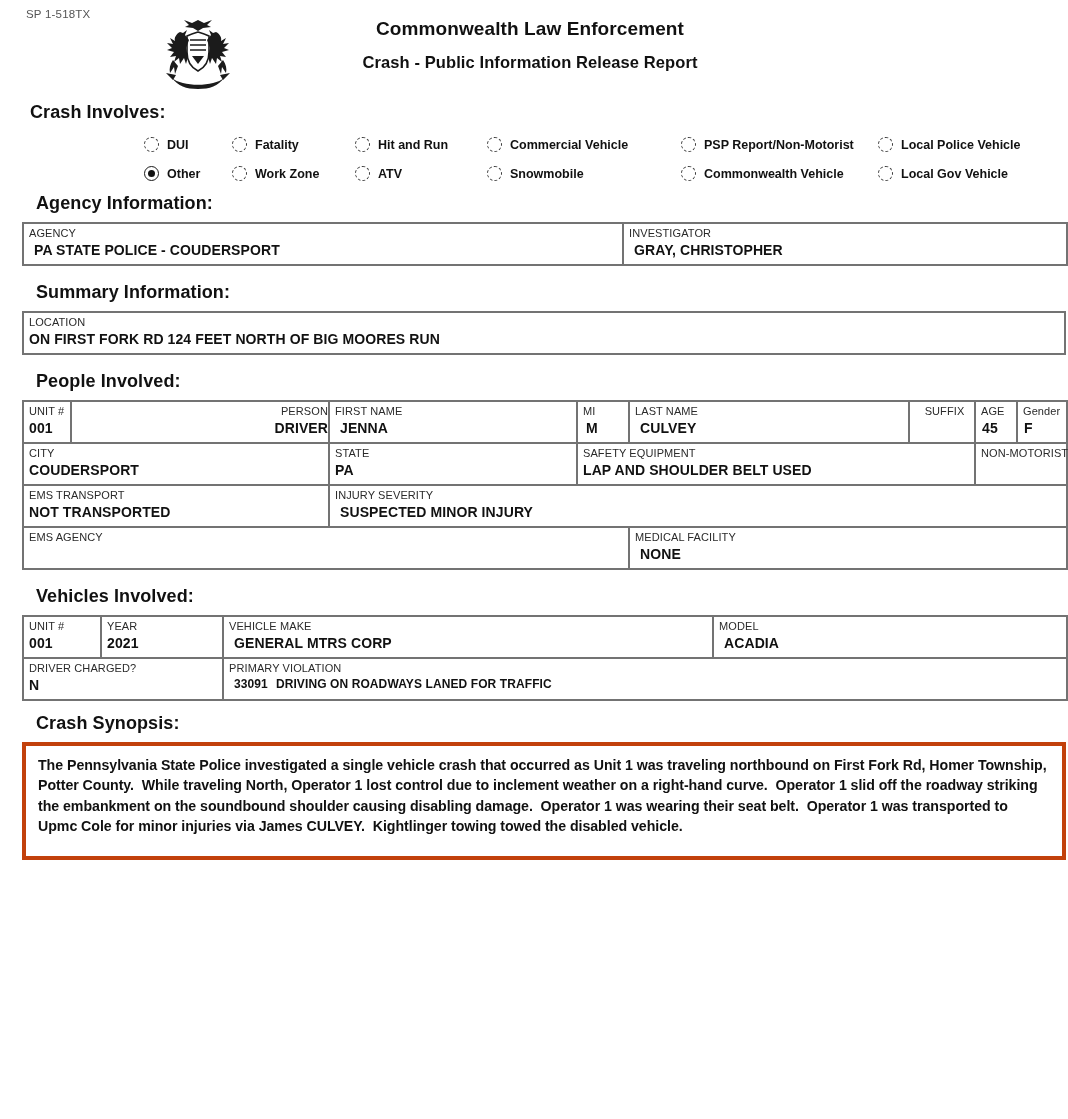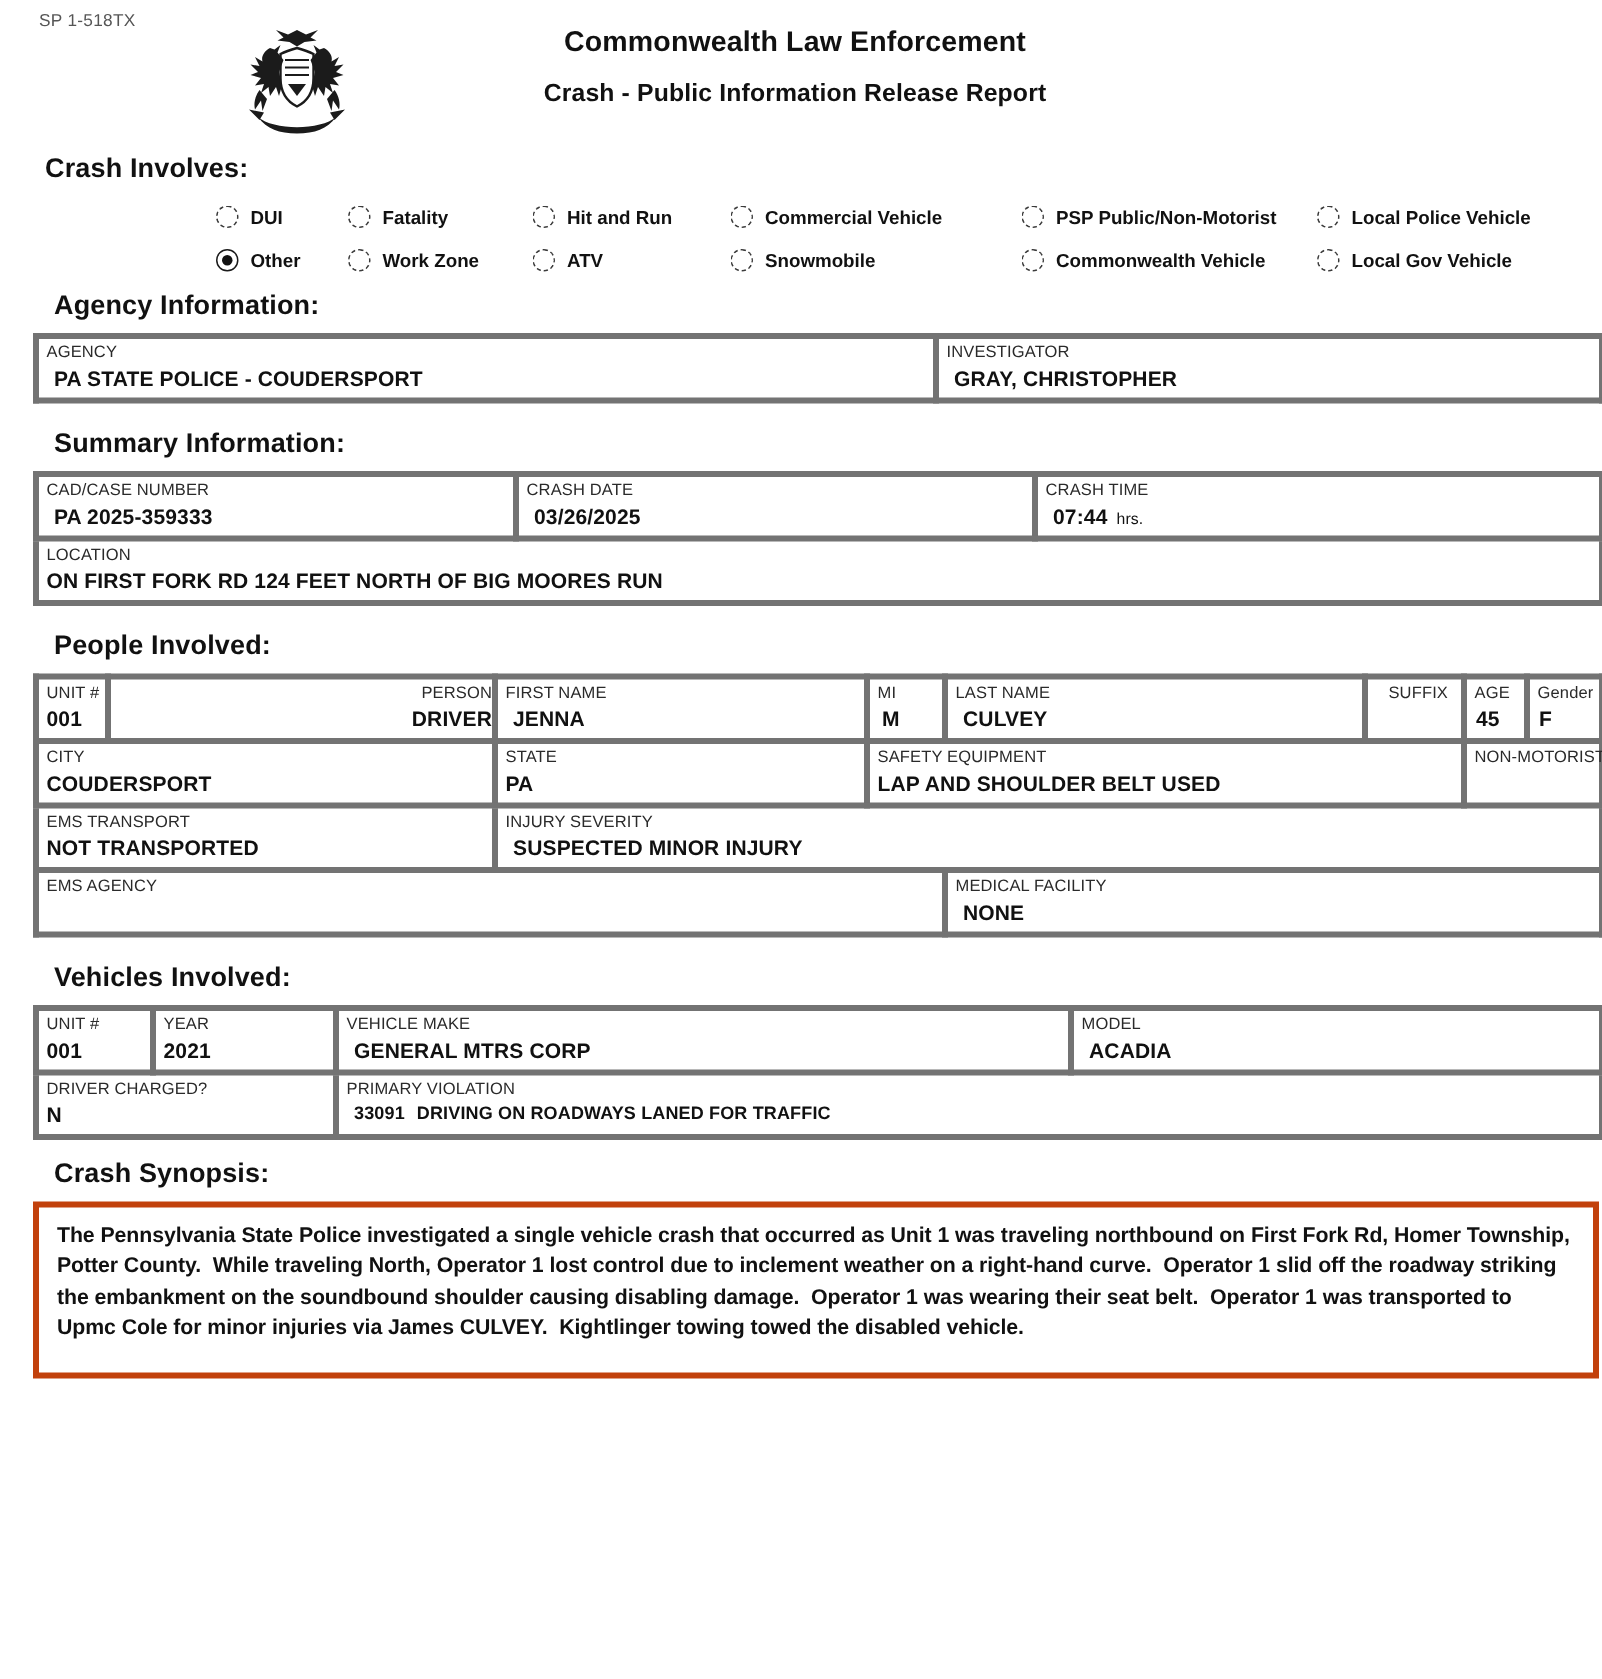--- a/index.html
+++ b/index.html
@@ -92,21 +92,21 @@
   }
 
   
   .tbl {
     width: 1044px;
     margin: 0 0 0 22px;
     border-collapse: collapse;
     table-layout: fixed;
   }
   .tbl td {
-    border: 4px solid #737373;
+    border: 2px solid #737373;
     vertical-align: top;
     padding: 2px 0 5px 0;
     height: 42px;
   }
   .lbl {
     display: block;
     font-size: 11px;
     color: #2a2a2a;
     padding: 1px 0 0 5px;
     letter-spacing: .1px;
@@ -218,21 +218,21 @@
     <span class="radio"></span>
     <span>Commercial Vehicle</span>
   </div>
   <div class="opt" style="left:487px; top:35px;">
     <span class="radio"></span>
     <span>Snowmobile</span>
   </div>
 
   <div class="opt" style="left:681px; top:6px;">
     <span class="radio"></span>
-    <span>PSP Public/Non-Motorist</span>
+    <span>PSP Report/Non-Motorist</span>
   </div>
   <div class="opt" style="left:681px; top:35px;">
     <span class="radio"></span>
     <span>Commonwealth Vehicle</span>
   </div>
 
   <div class="opt" style="left:878px; top:6px;">
     <span class="radio"></span>
     <span>Local Police Vehicle</span>
   </div>
@@ -258,34 +258,20 @@
   </tr>
 </tbody>
   </table>
 
 <div class="block-gap"></div>
 
 <div class="section-title sub">Summary Information:</div>
 
 <table class="tbl">
   <tbody>
-      <tr>
-    <td style="width:320px;">
-      <span class="lbl">CAD/CASE NUMBER</span>
-      <span class="val">PA 2025-359333</span>
-    </td>
-    <td style="width:346px;">
-      <span class="lbl">CRASH DATE</span>
-      <span class="val">03/26/2025</span>
-    </td>
-    <td style="width:378px;">
-      <span class="lbl">CRASH TIME</span>
-      <span class="val"><span>07:44</span><span class="unit">hrs.</span></span>
-    </td>
-  </tr>
   <tr>
     <td colspan="3">
       <span class="lbl">LOCATION</span>
       <span class="val" style="padding-left:5px;">ON FIRST FORK RD 124 FEET NORTH OF BIG MOORES RUN</span>
     </td>
   </tr>
 </tbody>
   </table>
 
 <div class="block-gap"></div>

